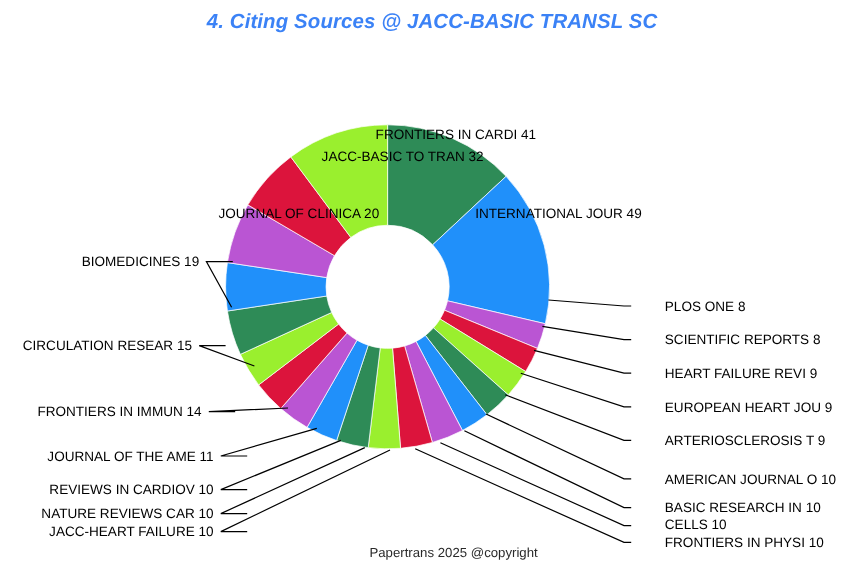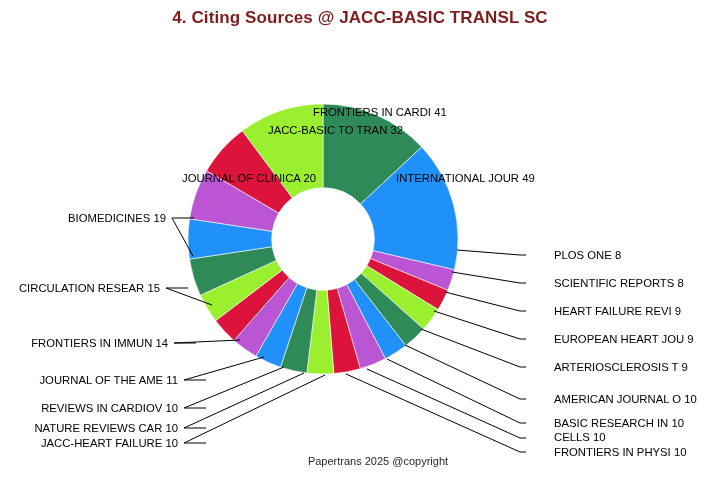--- a/index.html
+++ b/index.html
@@ -23,22 +23,23 @@
     height: 480px;
   }
   .chart-title {
     position: absolute;
     left: 0;
     top: 8px;
     width: 720px;
     text-align: center;
     font-size: 17px;
     font-weight: bold;
-    color: #7f1d1d;
+    color: #3b82f6;
     letter-spacing: 0.1px;
+    font-style: italic;
   }
   .chart-footer {
     position: absolute;
     left: 18px;
     top: 455px;
     width: 720px;
     text-align: center;
     font-family: Liberation Sans, sans-serif;
     font-size: 11px;
     color: #2a2a2a;

